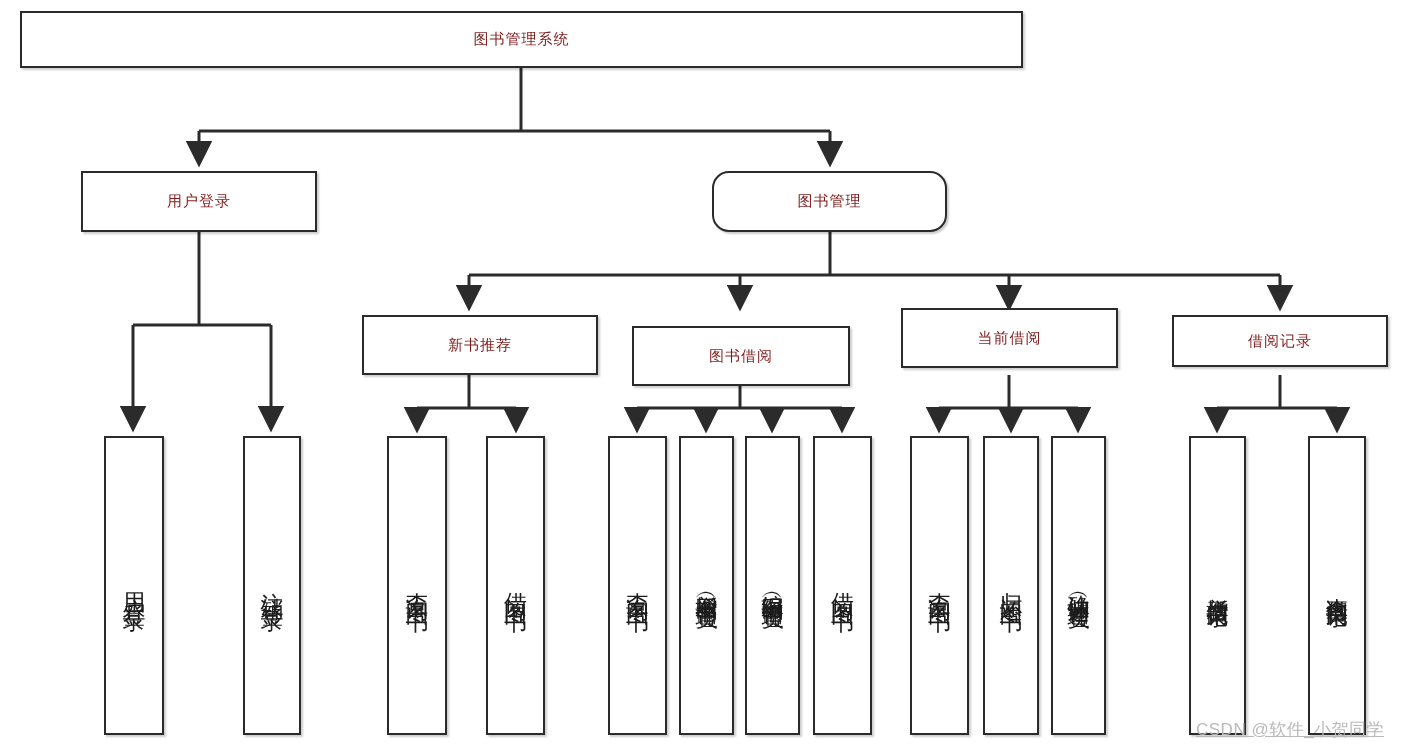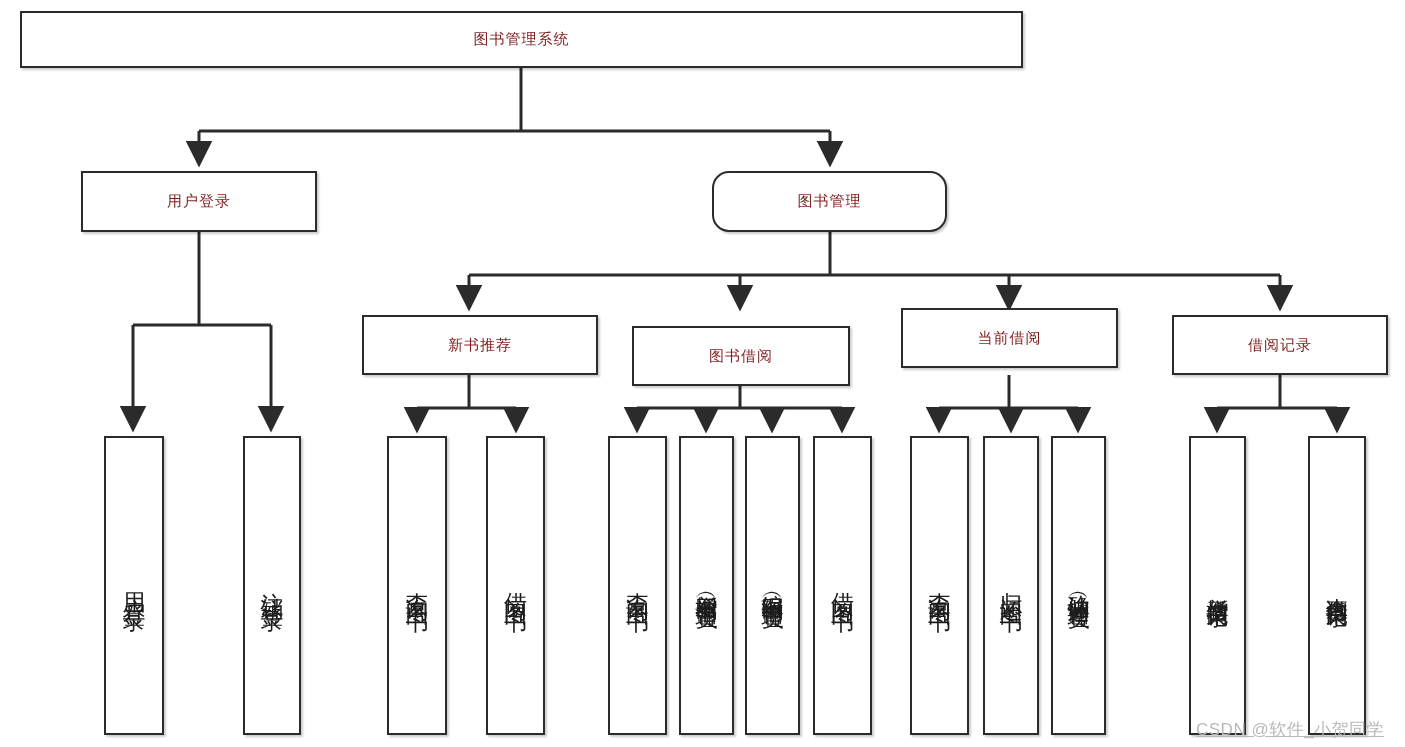--- a/index.html
+++ b/index.html
@@ -138,21 +138,21 @@
 
   <div class="node h" style="left:362px; top:315px; width:236px; height:60px;">
     <span class="label">新书推荐</span>
   </div>
   <div class="node h" style="left:632px; top:326px; width:218px; height:60px;">
     <span class="label">图书借阅</span>
   </div>
   <div class="node h" style="left:901px; top:308px; width:217px; height:60px;">
     <span class="label">当前借阅</span>
   </div>
-  <div class="node h" style="left:1172px; top:315px; width:216px; height:60px;">
+  <div class="node h" style="left:1172px; top:315px; width:216px; height:52px;">
     <span class="label">借阅记录</span>
   </div>
 
   <div class="node v" style="left:104px; top:436px; width:60px; height:299px;">
     <span class="label">用户登录</span>
   </div>
   <div class="node v" style="left:243px; top:436px; width:58px; height:299px;">
     <span class="label">注销登录</span>
   </div>
 

